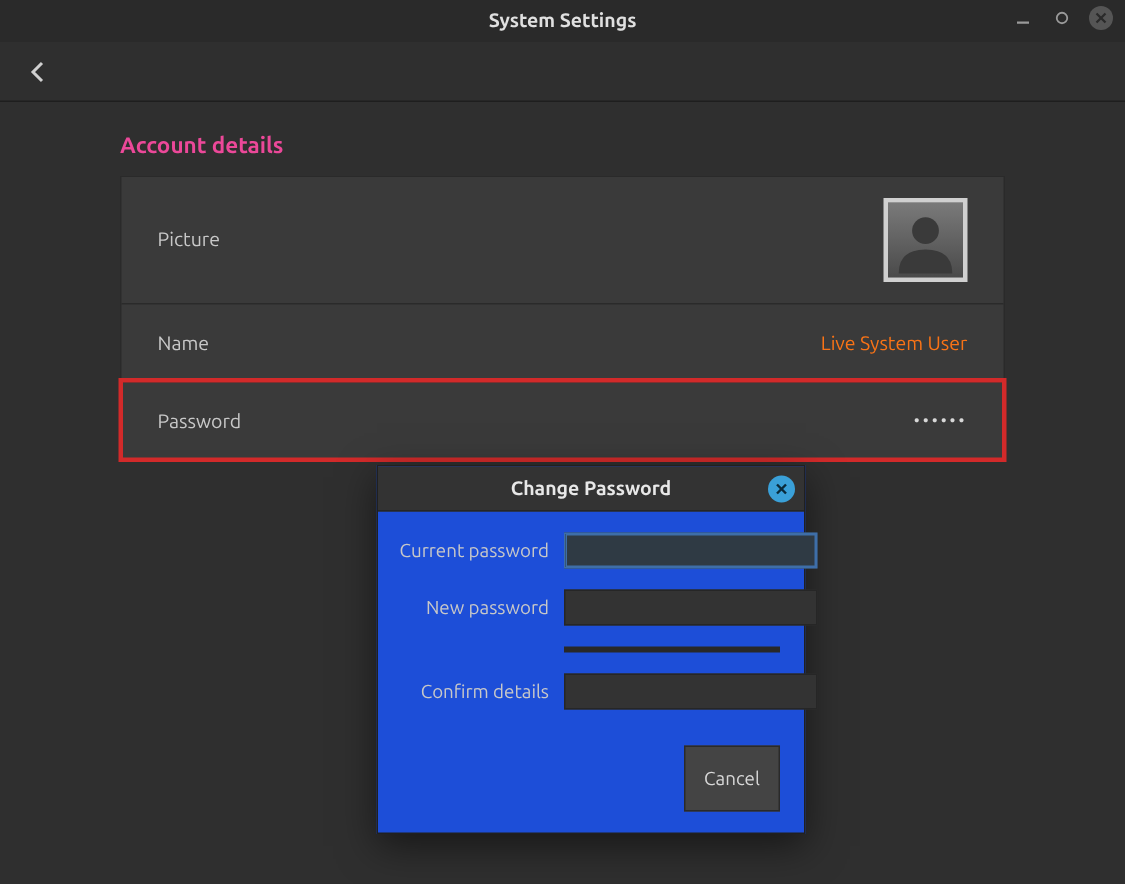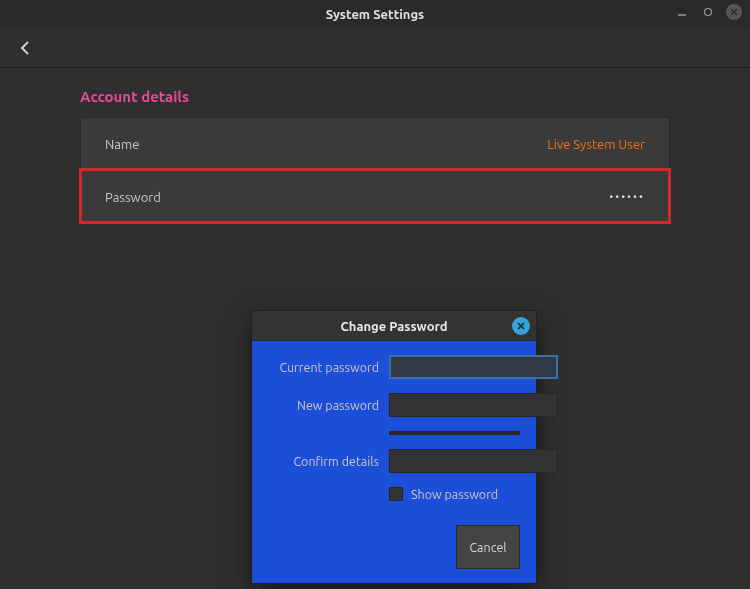--- a/index.html
+++ b/index.html
@@ -144,21 +144,21 @@
       background: #3aa0d8;
       color: #0a2a3a;
       display: flex;
       align-items: center;
       justify-content: center;
       cursor: pointer;
       font-size: 11px;
       font-weight: bold;
     }
     .dialog-body {
-      padding: 14px 16px 0 19px;
+      padding: 14px 16px 0 6px;
     }
     .form-row {
       display: flex;
       align-items: center;
       margin-bottom: 14px;
       gap: 10px;
     }
     .form-label {
       flex: 0 0 108px;
       text-align: right;
@@ -258,20 +258,29 @@
         <path d="M11 3 L5 9 L11 15" fill="none" stroke="#d0d0d0" stroke-width="2"></path>
       </svg>
   </span>
 </div>
 
 <div class="content">
   <div class="section-title">Account details</div>
 
   <div class="panel">
 
+    <div class="row row-picture">
+      <span class="row-label">Picture</span>
+      <span class="avatar">
+        <svg width="56" height="50" viewBox="0 0 56 50">
+          <circle cx="28" cy="18" r="10" fill="#3a3a3a"></circle>
+          <path d="M8 50 Q8 32 28 32 Q48 32 48 50 Z" fill="#3a3a3a"></path>
+        </svg>
+      </span>
+    </div>
 
     <div class="row">
       <span class="row-label">Name</span>
       <span class="row-value">Live System User</span>
     </div>
 
     <div class="row row-password">
       <span class="row-label">Password</span>
       <span class="dots">••••••</span>
     </div>
@@ -301,24 +310,20 @@
       <input type="password" class="form-input" style="">
     </div>
 
     <div class="strength"></div>
 
     <div class="form-row">
       <span class="form-label">Confirm details</span>
       <input type="password" class="form-input" style="">
     </div>
 
-    <div class="check-row">
-      <span class="chk"></span>
-      <span class="chk-label">Show password</span>
-    </div>
 
   </div>
   <div class="dialog-footer">
     <div class="btn">
         <span>Cancel</span>
       </div>
   </div>
 </div>
 
 </body></html>

